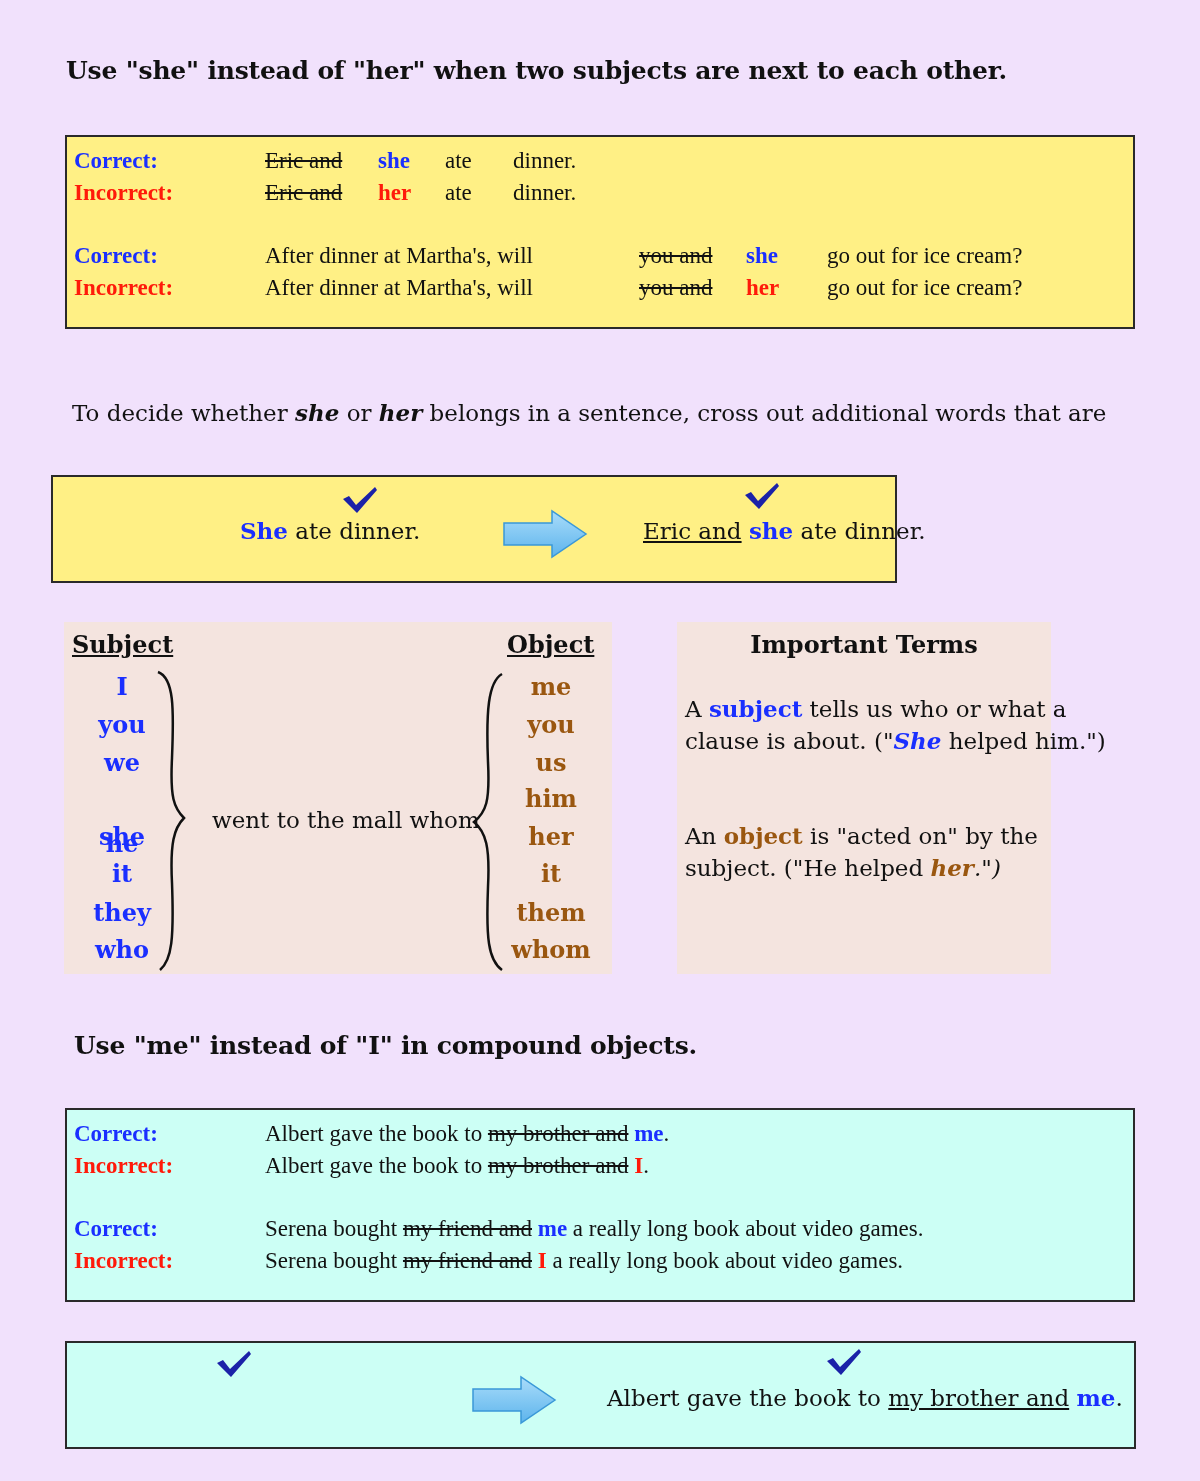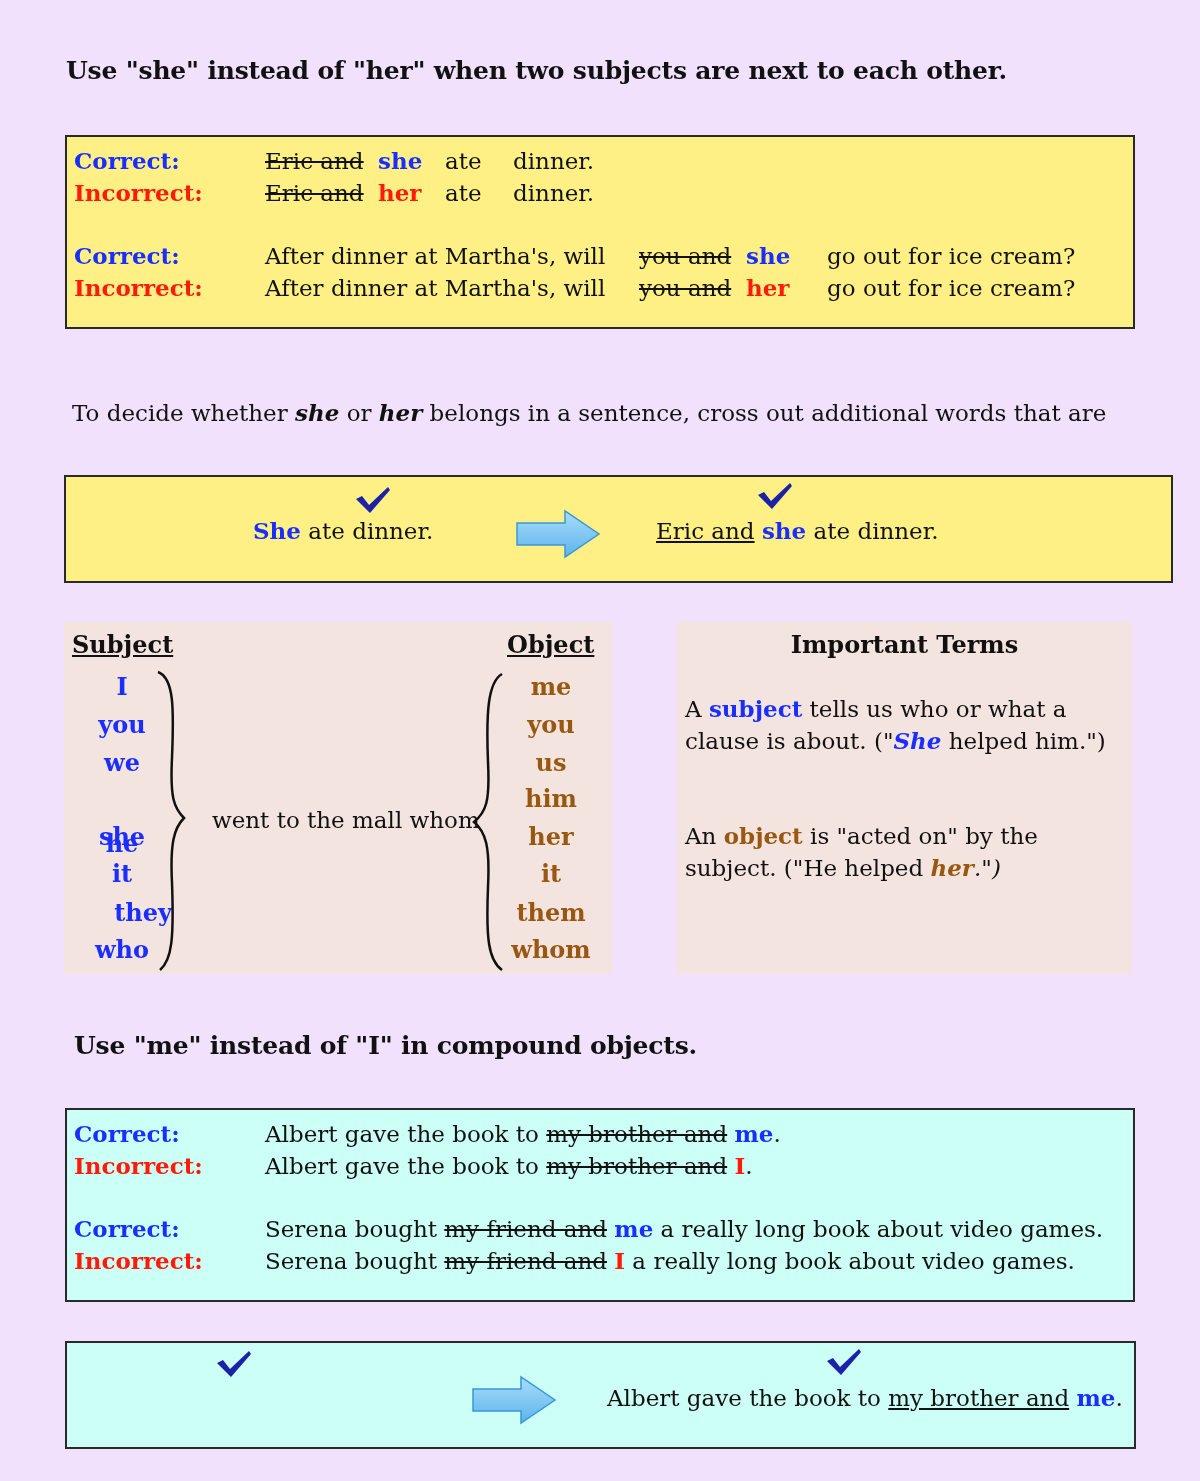--- a/index.html
+++ b/index.html
@@ -28,21 +28,21 @@
   .pink { background: #f4e4df; }
   .txt { font-size: 23px; line-height: 32px; white-space: nowrap; }
   .lbl { font-weight: bold; font-size: 23px; }
   .blue { color: #1a2fff; }
   .red { color: #ff1a0a; }
   .brown { color: #9a5710; }
   .b { font-weight: bold; }
   .strike { text-decoration: line-through; text-decoration-thickness: 2px; }
   .uline { text-decoration: underline; }
   .row { position: absolute; left: 0; height: 32px; }
-  .cell { position: absolute; top: 0; }
+  .cell { position: absolute; top: 0; font-family: Liberation Serif, serif; }
   .para { font-size: 23px; line-height: 32px; }
   .check { position: absolute; width: 40px; height: 32px; }
   .arrow { position: absolute; width: 88px; height: 50px; }
   .pron { position: absolute; font-weight: bold; font-size: 24px; text-align: center; width: 100px; }
 </style>
 </head>
 <body>
 
 <div class="abs heading" style="left:66px; top:56px;">Use "she" instead of "her" when two subjects are next to each other.</div>
 
@@ -80,21 +80,21 @@
     <span class="cell" style="left:760px;">go out for ice cream?</span>
   </div>
 </div>
 
 <div class="abs para" style="left:72px; top:369px; width:1080px;margin-top:28px;">
   <div style="white-space:nowrap;">
     <span>To decide whether </span><b><i>she</i></b><span> or </span><b><i>her</i></b><span> belongs in a sentence, cross out additional words that are</span>
   </div>
 </div>
 
-<div class="box yellow" style="left:64px; top:475px; width:1109px; height:108px;">
+<div class="box yellow" style="left:51px; top:475px; width:846px; height:108px;">
   <svg class="check" style="left:288px; top:8px;" viewBox="0 0 40 32">
     <path d="M2 14 L8 11 L15 20 L34 2 L36 5 L16 28 Z" fill="#1b22a8"></path>
   </svg>
   <div class="abs txt" style="left:187px; top:38px;">
     <span class="b blue">She</span><span> ate dinner.</span>
   </div>
   <svg class="arrow" style="left:449px; top:32px;" viewBox="0 0 88 50">
     <defs>
         <linearGradient id="ag1" x1="0" y1="0" x2="0" y2="1">
           <stop offset="0" stop-color="#a9dcfa"></stop>
@@ -114,21 +114,21 @@
 <div class="abs pink" style="left:64px; top:622px; width:548px; height:352px;">
   <div class="abs b uline" style="left:8px; top:8px; font-size:24px;">Subject</div>
   <div class="abs b uline" style="left:443px; top:8px; font-size:24px;">Object</div>
 
   <div class="pron blue" style="left:8px; top:50px;">I</div>
   <div class="pron blue" style="left:8px; top:88px;">you</div>
   <div class="pron blue" style="left:8px; top:126px;">we</div>
   <div class="pron blue" style="left:8px; top:162px;margin-top:45px;">he</div>
   <div class="pron blue" style="left:8px; top:200px;">she</div>
   <div class="pron blue" style="left:8px; top:237px;">it</div>
-  <div class="pron blue" style="left:8px; top:276px;text-align:right;">they</div>
+  <div class="pron blue" style="left:8px; top:276px;">they</div>
   <div class="pron blue" style="left:8px; top:313px;">who</div>
 
   <svg class="abs" style="left:88px; top:46px;" width="40" height="304" viewBox="0 0 40 304">
     <path d="M6 4 C 22 10, 22 40, 20 90 C 18 130, 22 140, 32 150 C 22 160, 18 175, 20 215 C 22 270, 20 292, 8 302" fill="none" stroke="#111" stroke-width="2.5"></path>
   </svg>
 
   <div class="abs txt" style="left:148px; top:182px;">went to the mall whom</div>
 
   <svg class="abs" style="left:404px; top:50px;" width="40" height="300" viewBox="0 0 40 300">
     <path d="M34 2 C 20 10, 18 40, 20 90 C 22 130, 18 140, 6 150 C 18 160, 22 175, 20 215 C 18 265, 20 288, 34 298" fill="none" stroke="#111" stroke-width="2.5"></path>
@@ -137,21 +137,21 @@
   <div class="pron brown" style="left:437px; top:50px;">me</div>
   <div class="pron brown" style="left:437px; top:88px;">you</div>
   <div class="pron brown" style="left:437px; top:126px;">us</div>
   <div class="pron brown" style="left:437px; top:162px;">him</div>
   <div class="pron brown" style="left:437px; top:200px;">her</div>
   <div class="pron brown" style="left:437px; top:237px;">it</div>
   <div class="pron brown" style="left:437px; top:276px;">them</div>
   <div class="pron brown" style="left:437px; top:313px;">whom</div>
 </div>
 
-<div class="abs pink" style="left:677px; top:622px; width:455px; height:352px;">
+<div class="abs pink" style="left:677px; top:622px; width:374px; height:352px;">
   <div class="abs b" style="left:0; top:8px; width:100%; text-align:center; font-size:24px;">Important Terms</div>
   <div class="abs para" style="left:8px; top:71px;">
     <div style="white-space:nowrap;"><span>A </span><span class="b blue">subject</span><span> tells us who or what a</span></div>
     <div style="white-space:nowrap;"><span>clause is about. ("</span><b><i class="blue">She</i></b><span> helped him.")</span></div>
   </div>
   <div class="abs para" style="left:8px; top:198px;">
     <div style="white-space:nowrap;"><span>An </span><span class="b brown">object</span><span> is "acted on" by the</span></div>
     <div style="white-space:nowrap;"><span>subject.  ("He helped </span><b><i class="brown">her</i></b><i>.")</i></div>
   </div>
 </div>

